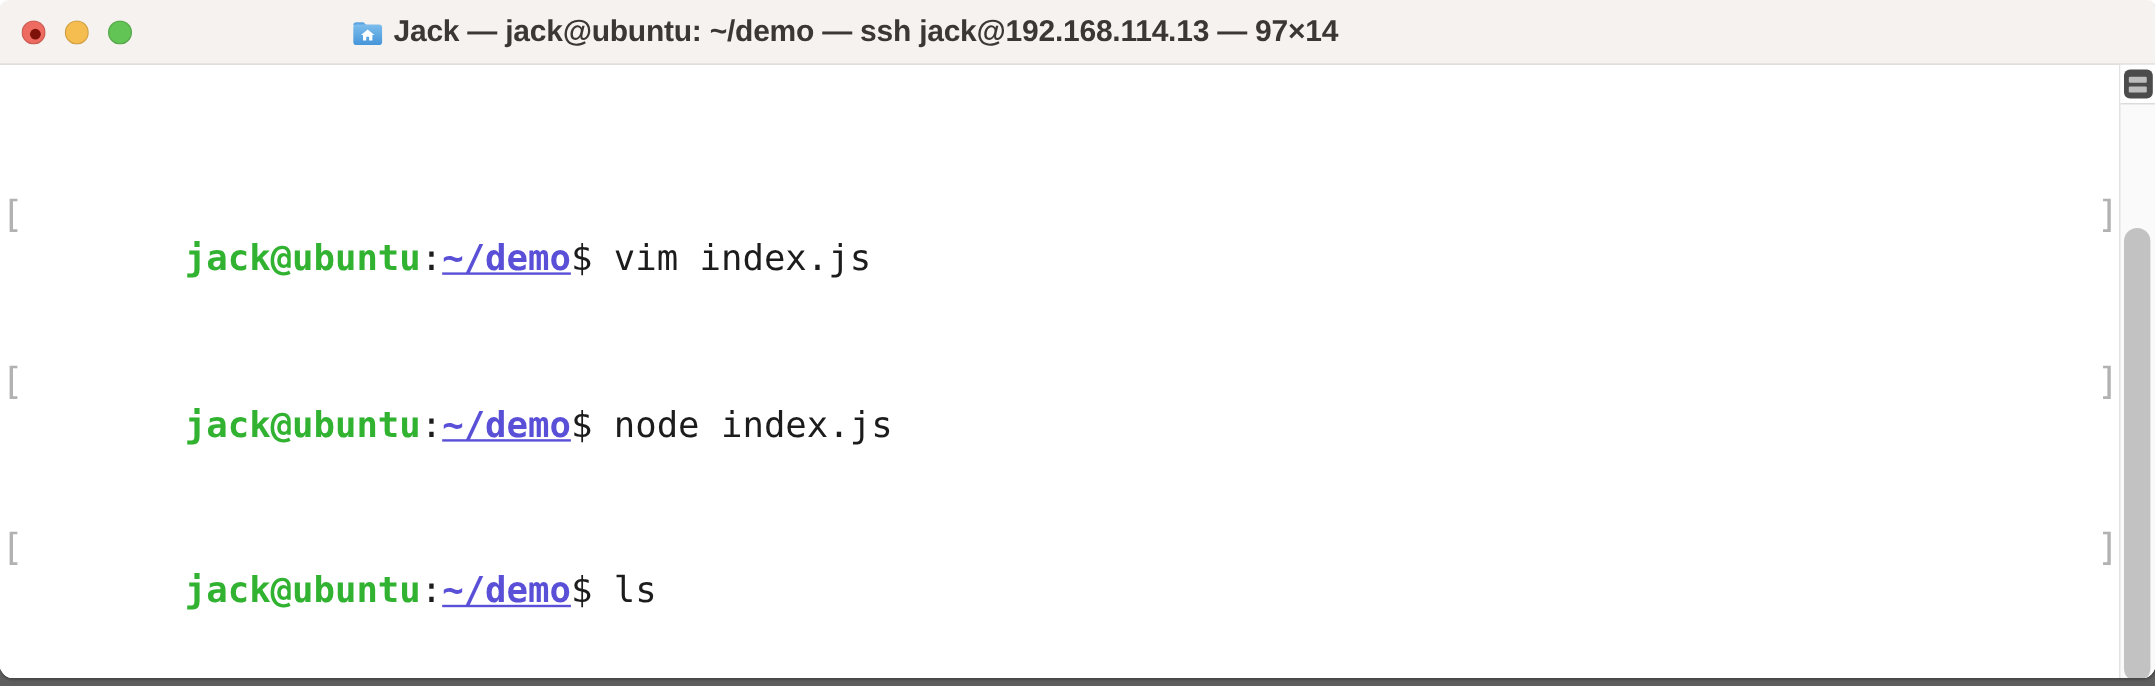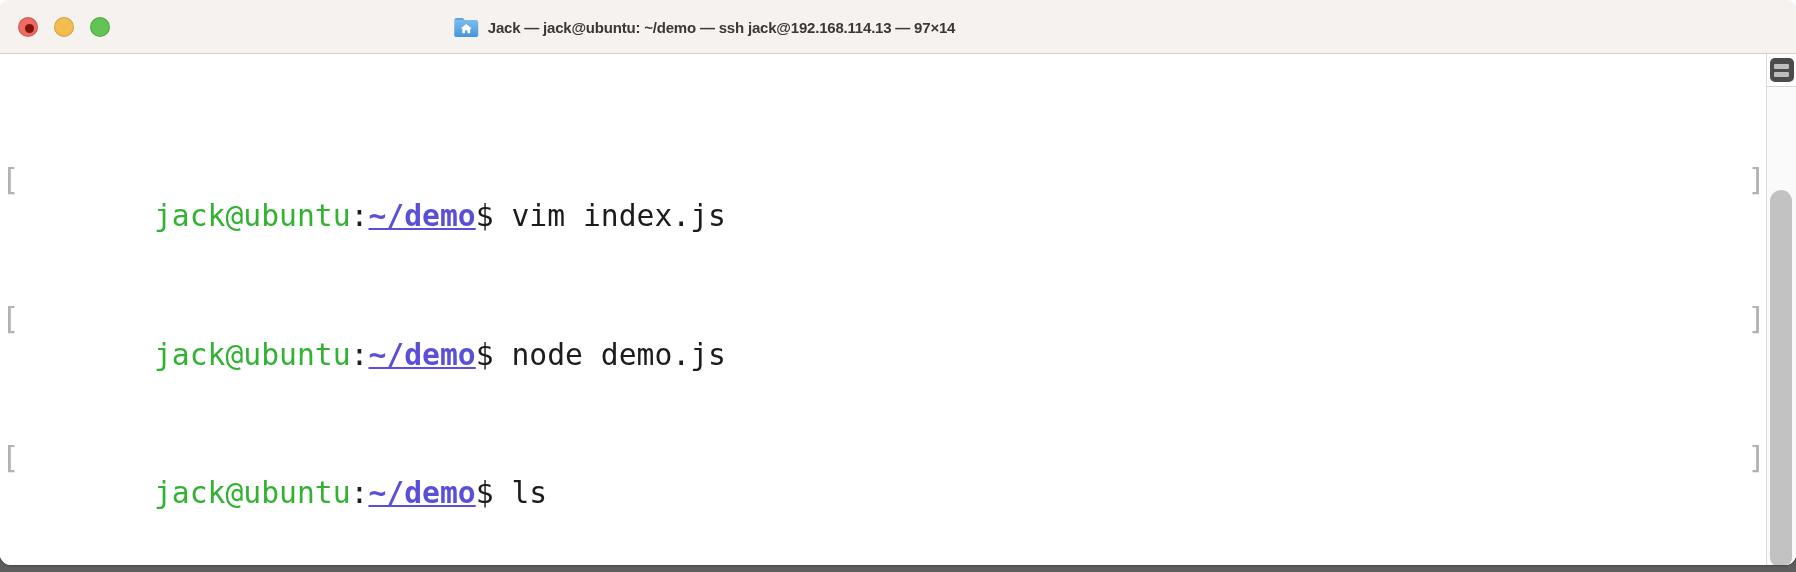--- a/index.html
+++ b/index.html
@@ -27,33 +27,33 @@
   .tl.red{background:var(--tl-red,#ed6b60);}
   .tl.red .dot{position:absolute;left:5.5px;top:5.5px;width:9px;height:9px;
       border-radius:50%;background:#7e120b;}
   .tl.yellow{background:var(--tl-yellow,#f5bd4f);}
   .tl.green{background:var(--tl-green,#61c454);}
   .title-group{
     position:absolute;left:704px;top:27px;transform:translate(-50%,-50%);
     display:flex;align-items:center;gap:8px;white-space:nowrap;
   }
   .title-text{
-    font-size:15px;font-weight:700;color:#3b3735;letter-spacing:-0.2px;
+    font-size:25px;font-weight:700;color:#3b3735;letter-spacing:-0.2px;
   }
   .proxy-icon{width:27px;height:22px;flex:0 0 auto;}
   
   .content{position:absolute;top:54px;left:0;right:0;bottom:0;display:flex;background:#fff;}
   .term{
     flex:1;position:relative;padding:6px 0 0 11px;box-sizing:border-box;
     font-family:"DejaVu Sans Mono","Liberation Mono",monospace;
     font-size:29.7px;line-height:34.7px;color:#1c1c1c;white-space:pre;
     overflow:hidden;
   }
   .term-line{position:relative;height:34.7px;}
-  .seg-user{color:var(--green,#31b231);font-weight:normal;}
+  .seg-user{color:var(--green,#31b231);font-weight:bold;}
   .seg-dir{color:var(--purple,#5a50d7);font-weight:bold;text-decoration:underline;}
   .seg-plain{color:#1c1c1c;}
   .mark{position:absolute;color:var(--mark,#b2b2b2);font-size:31px;font-weight:400;}
   .mark-open{left:-10px;top:-2px;}
   .mark-close{right:0px;top:-2px;}
   
   .scroll-col{
     width:30px;flex:0 0 auto;position:relative;
     background:#fafafa;border-left:1px solid #dbdbdb;box-sizing:border-box;
   }
@@ -105,21 +105,21 @@
   <div class="content">
 
     <div class="term">
 
       <div class="term-line">
         <span class="mark mark-open">[</span><span class="seg-user">jack@ubuntu</span><span class="seg-plain">:</span><span class="seg-dir">~/demo</span><span class="seg-plain">$ vim index.js</span>
         <span class="mark mark-close">]</span>
       </div>
 
       <div class="term-line">
-        <span class="mark mark-open">[</span><span class="seg-user">jack@ubuntu</span><span class="seg-plain">:</span><span class="seg-dir">~/demo</span><span class="seg-plain">$ node demo.js</span>
+        <span class="mark mark-open">[</span><span class="seg-user">jack@ubuntu</span><span class="seg-plain">:</span><span class="seg-dir">~/demo</span><span class="seg-plain">$ node index.js</span>
         <span class="mark mark-close">]</span>
       </div>
 
       <div class="term-line">
         <span class="mark mark-open">[</span><span class="seg-user">jack@ubuntu</span><span class="seg-plain">:</span><span class="seg-dir">~/demo</span><span class="seg-plain">$ ls</span>
         <span class="mark mark-close">]</span>
       </div>
 
       
 

